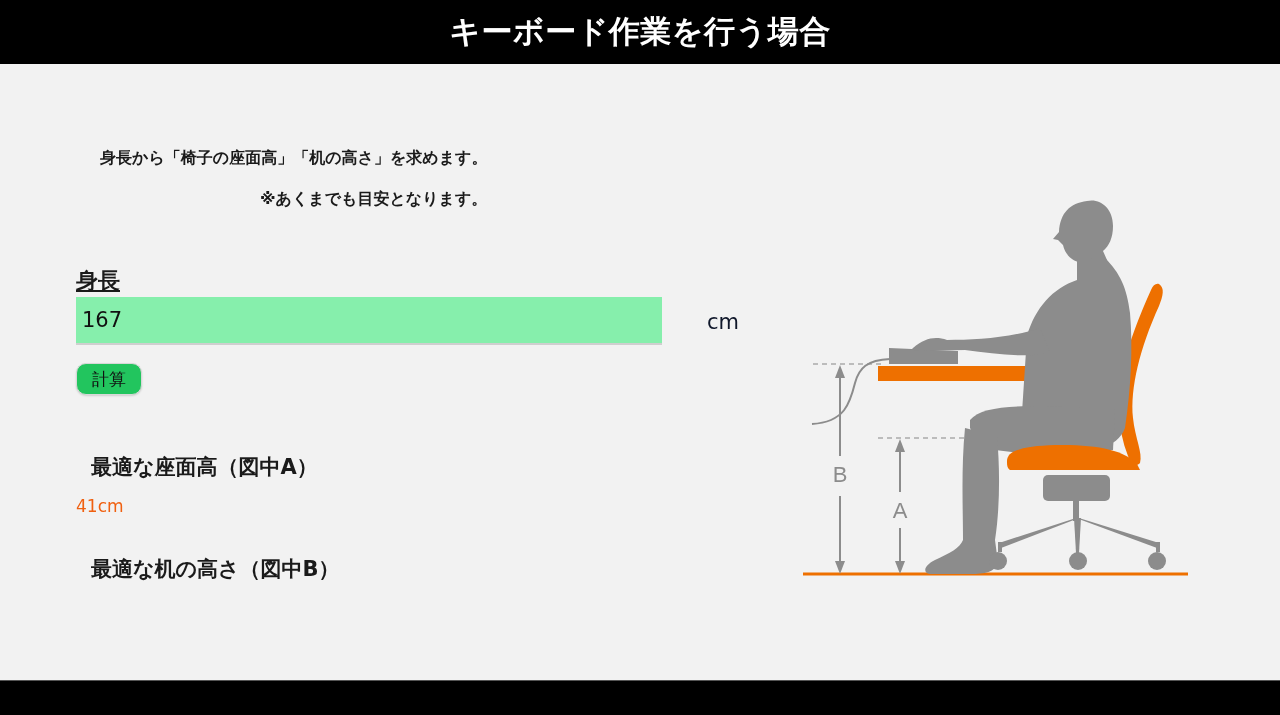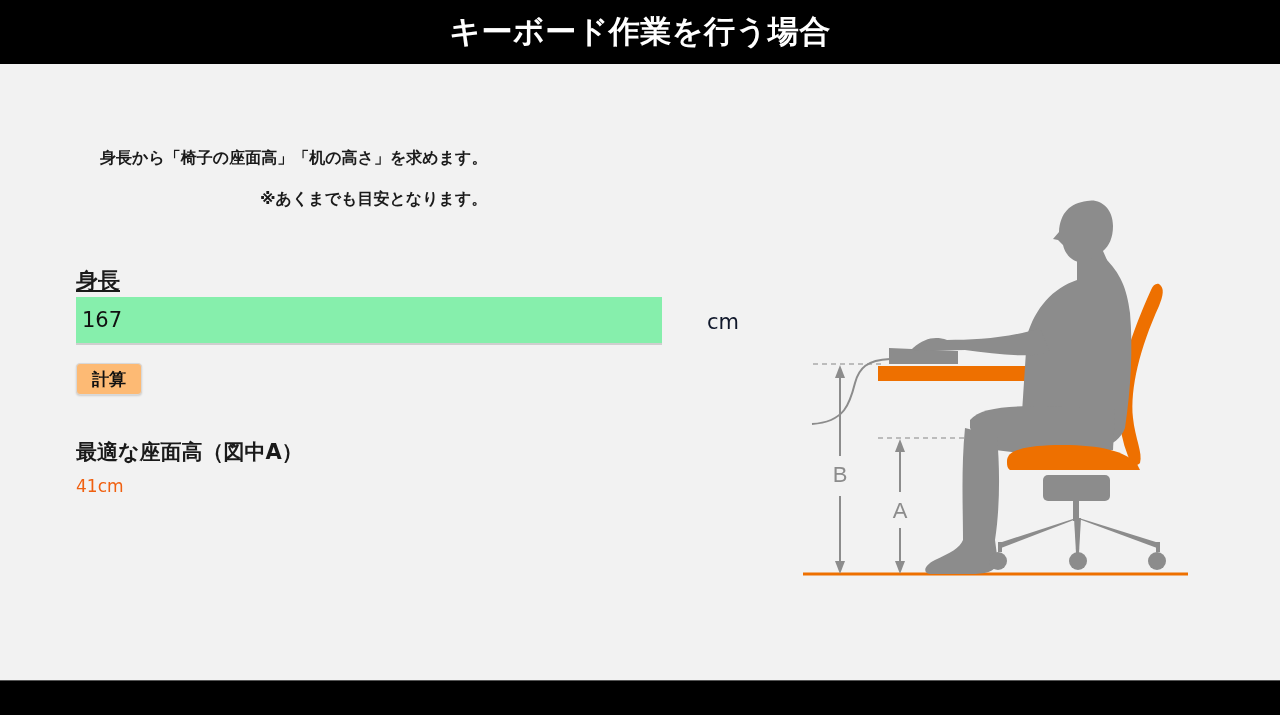--- a/index.html
+++ b/index.html
@@ -76,38 +76,37 @@
       position: absolute;
       left: 707px; top: 222px;
       font-size: 21px;
       color: #0f172a;
     }
     .calc-button {
       position: absolute;
       left: 76px; top: 275px;
       width: 66px; height: 32px;
       border: 1px solid #d8d8d8;
-      border-radius: 4px;
-      background: #fdba74;
+      border-radius: 10px;
+      background: #22c55e;
       box-shadow: 0 1px 2px rgba(0,0,0,0.15);
       font-family: "DejaVu Sans", "Liberation Sans", sans-serif;
       font-size: 17px;
       color: #111;
       cursor: pointer;
       padding: 0;
-      font-weight: bold;
     }
     .result {
       position: absolute;
       left: 76px;
     }
     .result .title {
       font-size: 21px;
       font-weight: bold;
-      margin: 0;
+      margin: 15px;
     }
     .result .value {
       font-size: 17px;
       margin-top: 10px;
     }
     .result-a { top: 350px; }
     .result-b { top: 452px; }
 
     .diagram {
       position: absolute;
@@ -134,20 +133,21 @@
   <span class="unit">cm</span>
 
   <button class="calc-button">計算</button>
 
   <div class="result result-a">
     <p class="title">最適な座面高（図中A）</p>
     <div class="value" style="color:#f06010">41cm</div>
   </div>
 
   <div class="result result-b">
+    <p class="title">最適な机の高さ（図中B）</p>
   </div>
 
   <svg class="diagram" viewBox="0 0 400 400" xmlns="http://www.w3.org/2000/svg">
 
     <line x1="8" y1="386" x2="393" y2="386" stroke="#ee7000" stroke-width="3"></line>
 
     <line x1="18" y1="176" x2="88" y2="176" stroke="#aaaaaa" stroke-width="1.5" stroke-dasharray="5,4"></line>
     <line x1="83" y1="250" x2="215" y2="250" stroke="#aaaaaa" stroke-width="1.5" stroke-dasharray="5,4"></line>
 
     <g>

